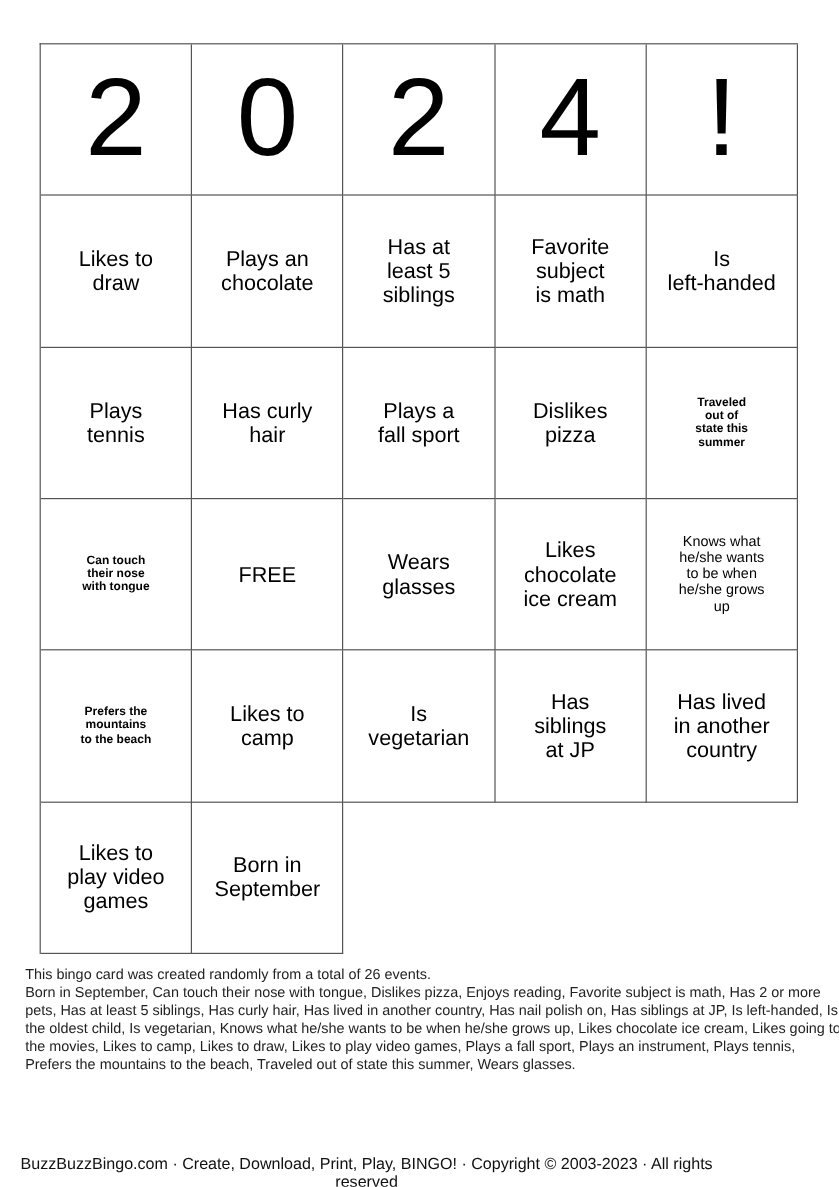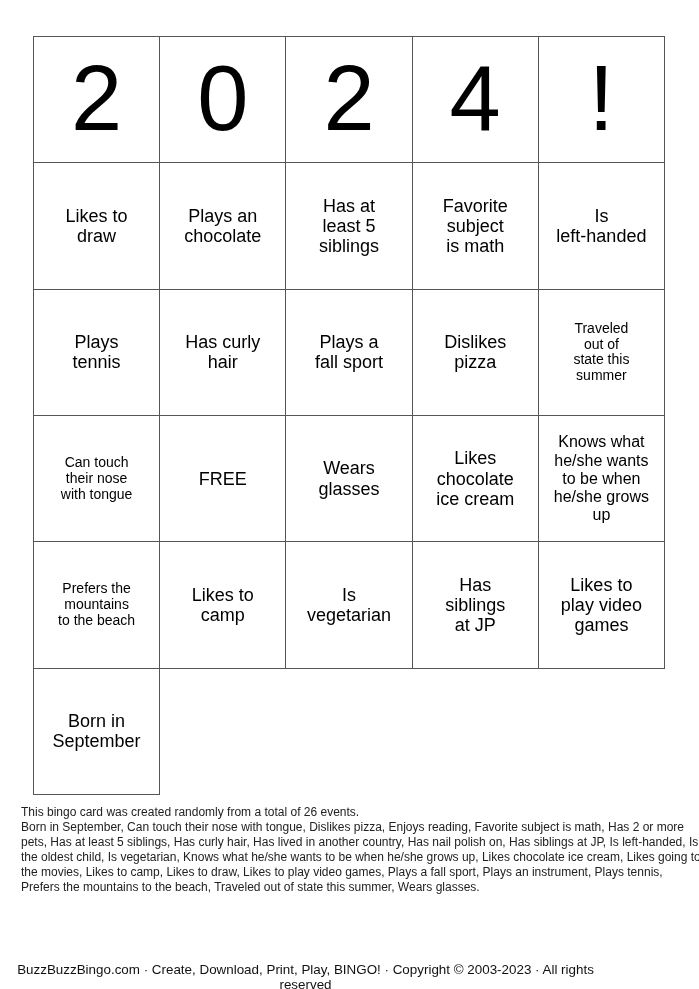--- a/index.html
+++ b/index.html
@@ -19,22 +19,22 @@
     border-bottom: 1px solid #555;
     display: flex; align-items: center; justify-content: center;
     text-align: center;
     padding: 0 8px;
     box-sizing: border-box;
     white-space: pre-line;
     line-height: 1.13;
   }
   .hdr { font-size: 92px; line-height: 1; padding-bottom: 4px; }
   .f-lg { font-size: 18px; }
-  .f-md { font-size: 14px; }
-  .f-sm { font-size: 16px; text-align: center; }
+  .f-md { font-size: 10px; font-weight: bold; }
+  .f-sm { font-size: 12px; text-align: center; }
   .info {
     position: absolute; left: 21px; top: 805px; width: 680px;
     font-size: 12px; line-height: 15px; color: #222;
   }
   .footer {
     position: absolute; left: 0; top: 962px; width: 611px;
     text-align: center; font-size: 13.4px; color: #111;
   }
 </style>
 </head>
@@ -92,20 +92,23 @@
 mountains
 to the beach</div>
   <div class="cell f-lg">Likes to
 camp</div>
 
   <div class="cell f-lg">Is
 vegetarian</div>
   <div class="cell f-lg">Has
 siblings
 at JP</div>
+  <div class="cell f-lg">Has lived
+in another
+country</div>
   <div class="cell f-lg">Likes to
 play video
 games</div>
   <div class="cell f-lg">Born in
 September</div>
 </div>
 
 <div class="info">
   <div>This bingo card was created randomly from a total of 26 events.</div>
   <div>Born in September, Can touch their nose with tongue, Dislikes pizza, Enjoys reading, Favorite subject is math, Has 2 or more pets, Has at least 5 siblings, Has curly hair, Has lived in another country, Has nail polish on, Has siblings at JP, Is left-handed, Is the oldest child, Is vegetarian, Knows what he/she wants to be when he/she grows up, Likes chocolate ice cream, Likes going to the movies, Likes to camp, Likes to draw, Likes to play video games, Plays a fall sport, Plays an instrument, Plays tennis, Prefers the mountains to the beach, Traveled out of state this summer, Wears glasses.</div>

